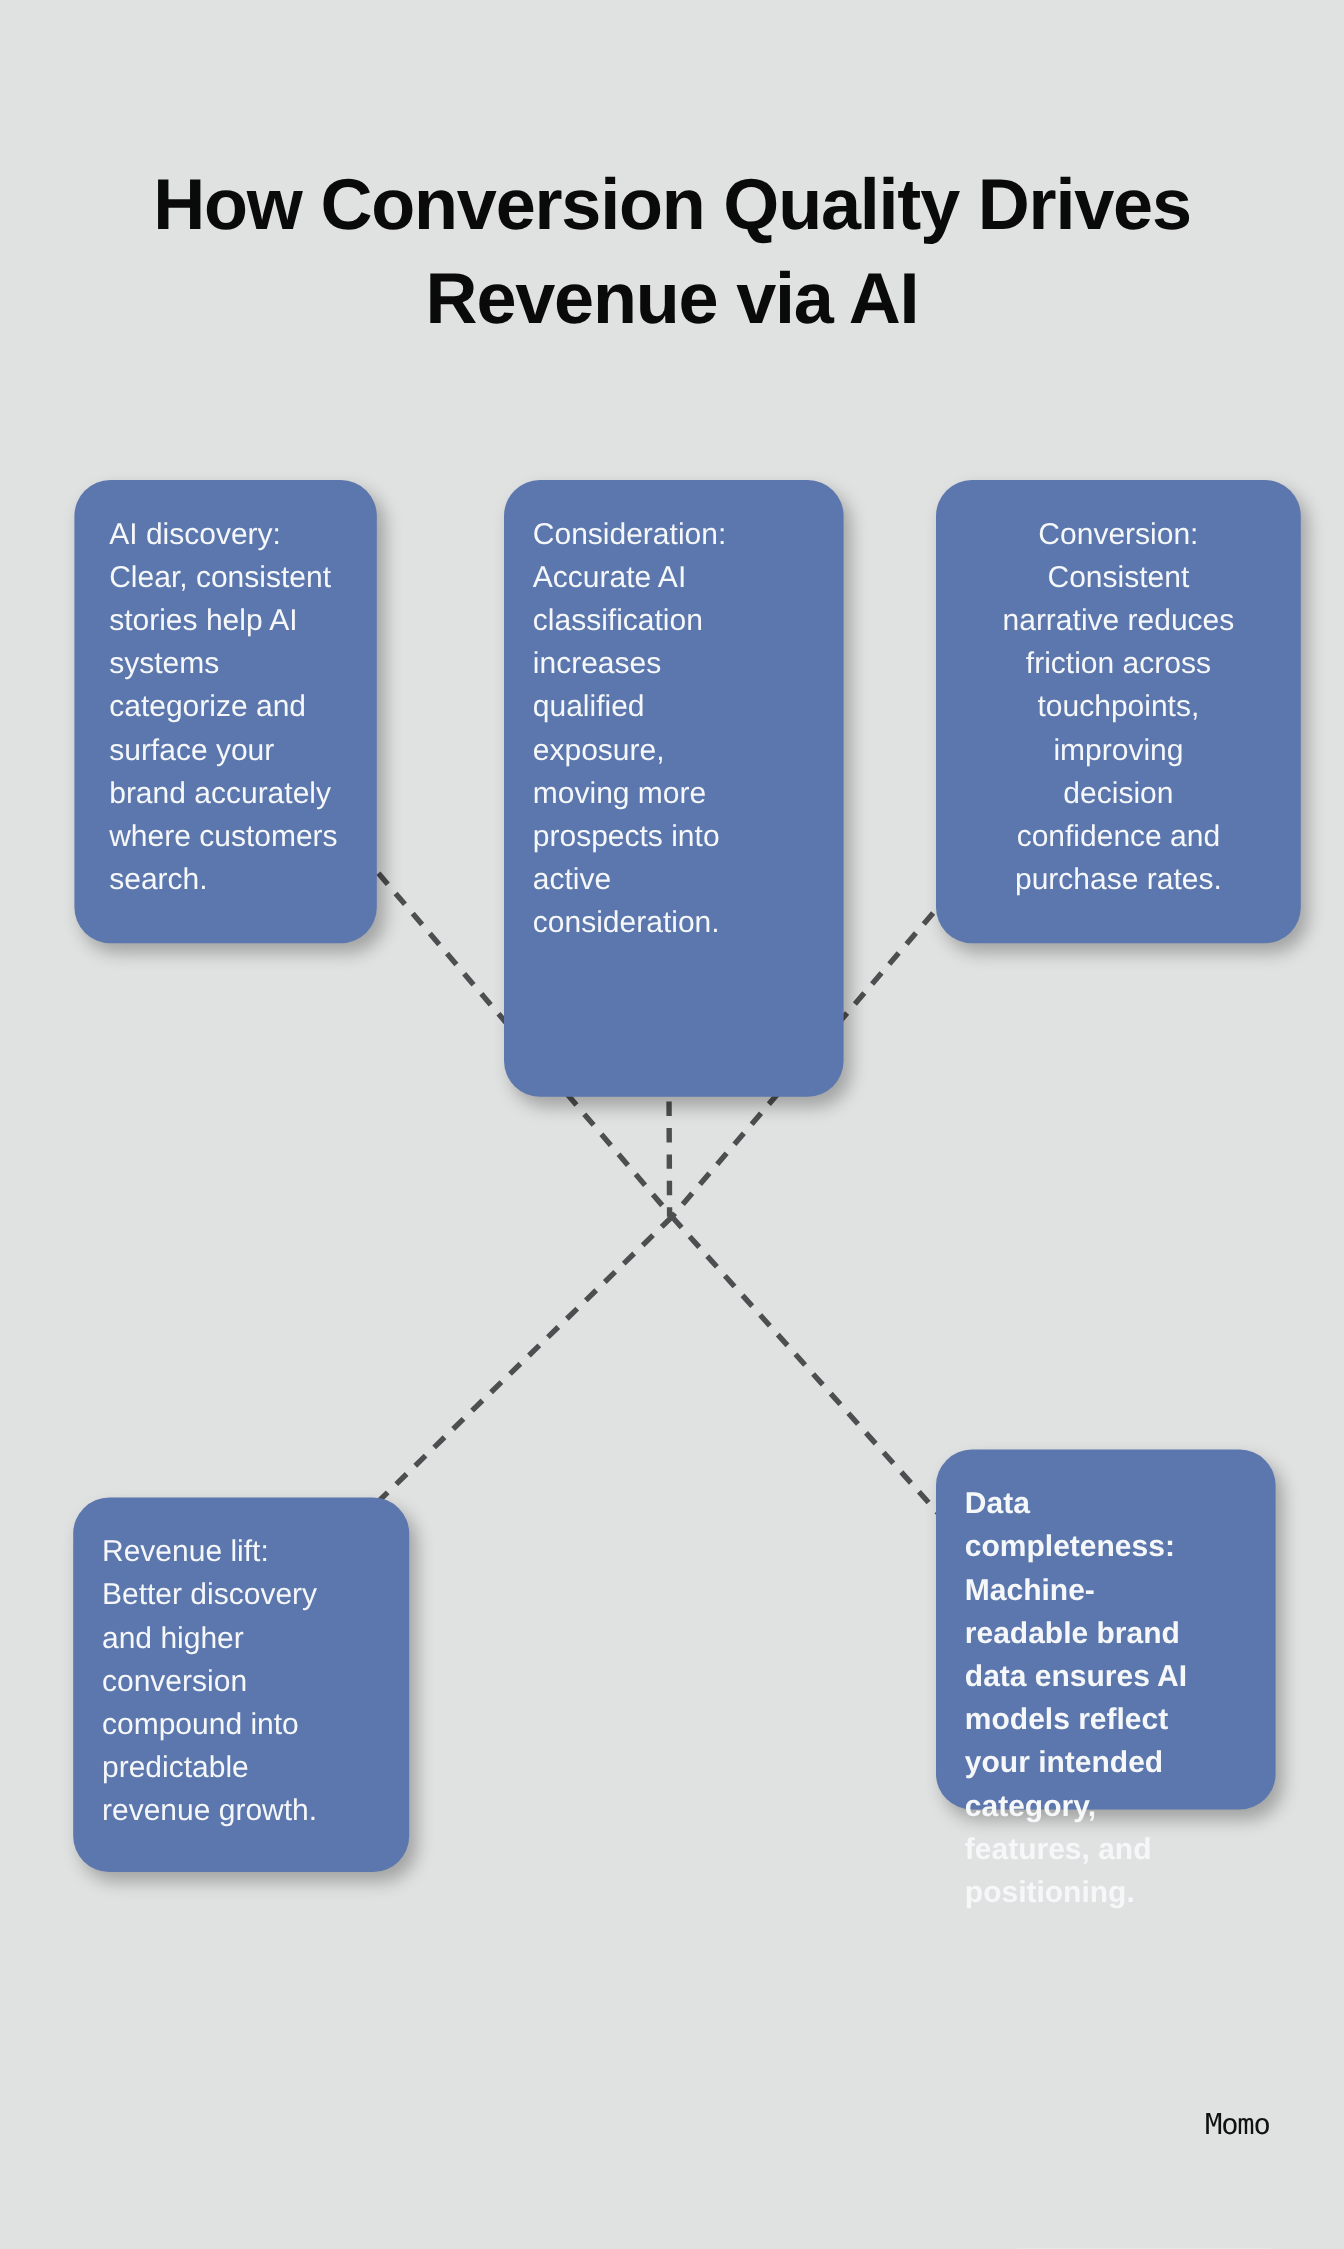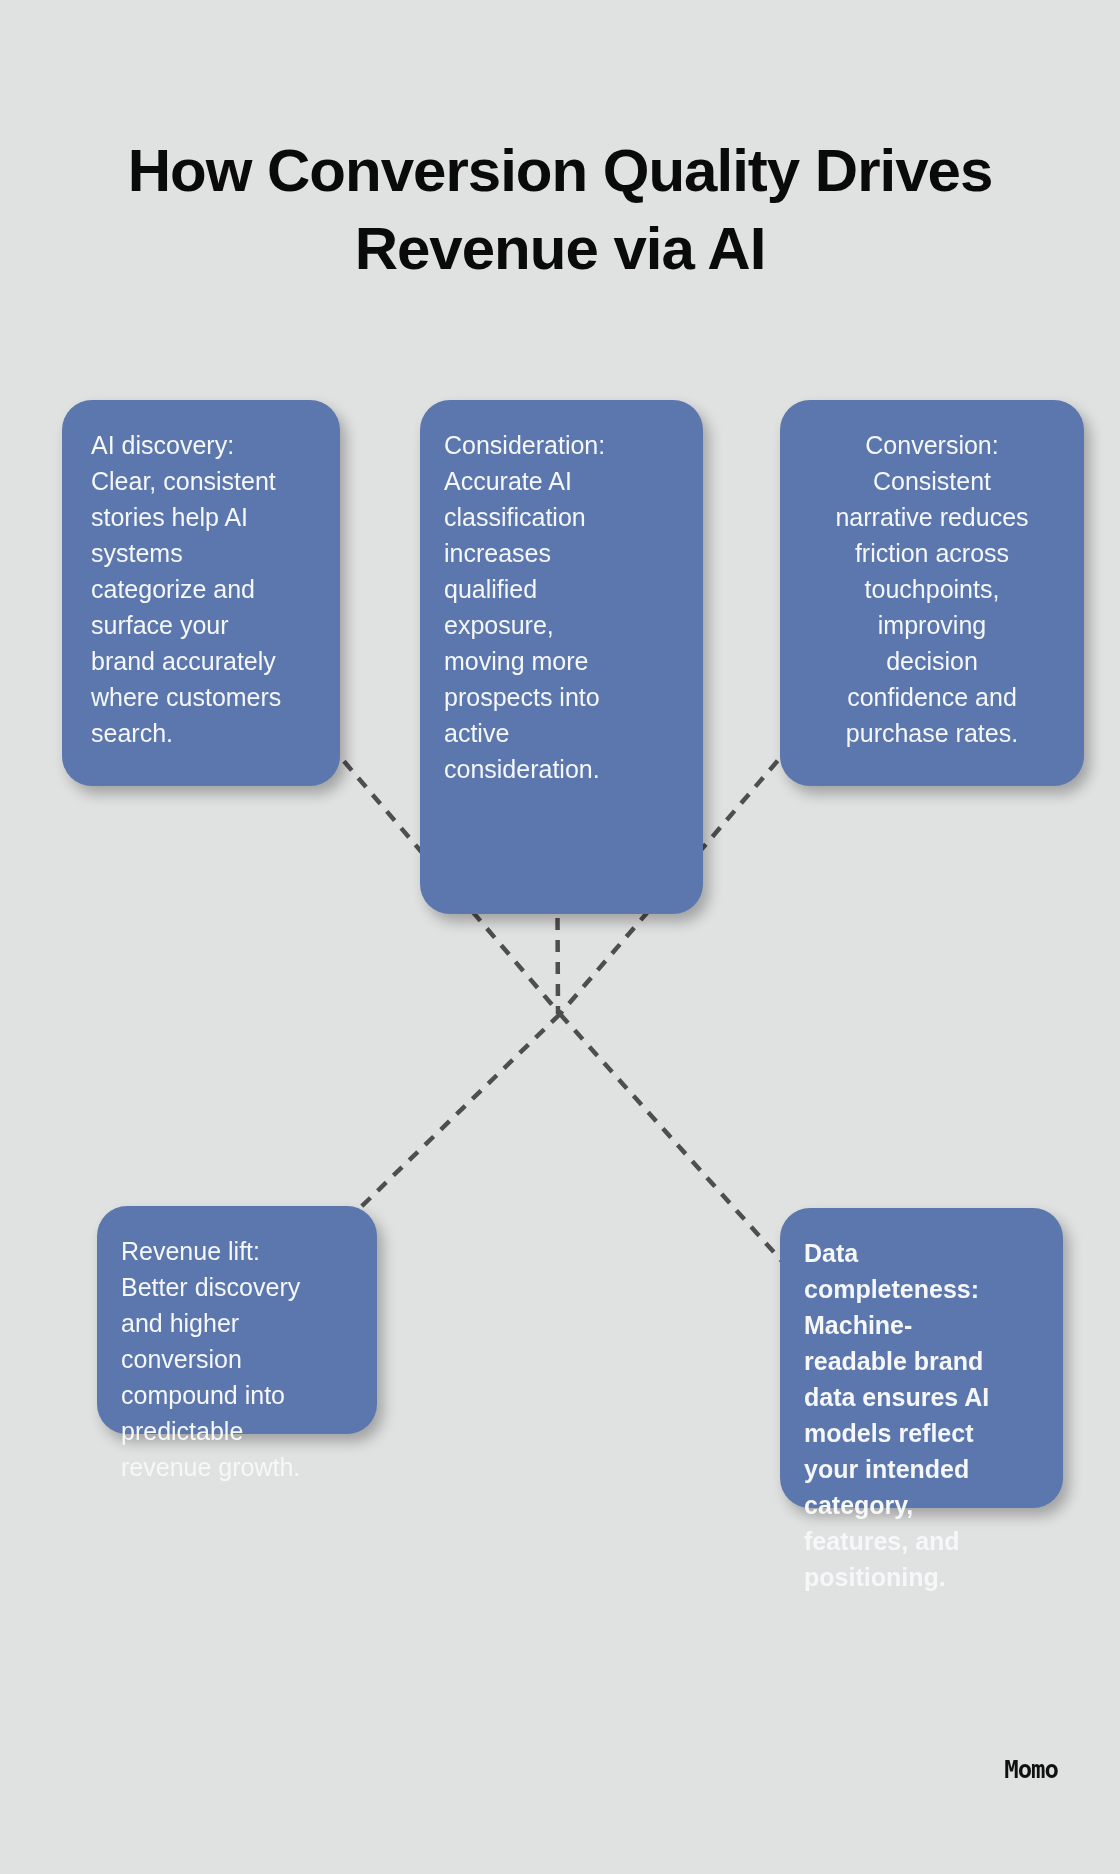--- a/index.html
+++ b/index.html
@@ -54,24 +54,24 @@
     background:var(--node-fill);
     color:var(--node-text);
     border-radius:30px;
     box-shadow:6px 8px 14px rgba(0,0,0,0.28);
     padding:27px 24px;
     box-sizing:border-box;
     font-size:25px;
     line-height:36px;
     white-space:pre-line;
   }
-  .node-1{left:62px;  top:400px;  width:278px; height:386px;padding-left:29px;}
+  .node-1{left:62px;  top:400px;  width:252px; height:386px;padding-left:29px;}
   .node-2{left:420px; top:400px;  width:283px; height:514px;}
   .node-3{left:780px; top:400px;  width:304px; height:386px;text-align:center;}
-  .node-4{left:61px;  top:1206px; width:280px; height:228px;margin-left:36px;}
+  .node-4{left:61px;  top:1248px; width:280px; height:312px;}
   .node-5{left:780px; top:1208px; width:283px; height:300px;font-weight:bold;}
   .center-node{
     position:absolute;
     z-index:3;
     left:380px;
     top:895px;
     width:360px;
     height:238px;
     background:var(--center-fill);
     border-radius:30px;
@@ -86,21 +86,21 @@
     letter-spacing:-0.5px;
     color:var(--center-text);
   }
   .logo{
     position:absolute;
     z-index:2;
     right:62px;
     top:1756px;
     font-family:"DejaVu Sans Mono", monospace;
     font-size:24px;
-    font-weight:700;
+    font-weight:400;
     letter-spacing:-1px;
     color:#111111;
   }
 </style>
 </head>
 <body>
 
 <div class="canvas">
 
   <h1 class="title">How Conversion Quality Drives

